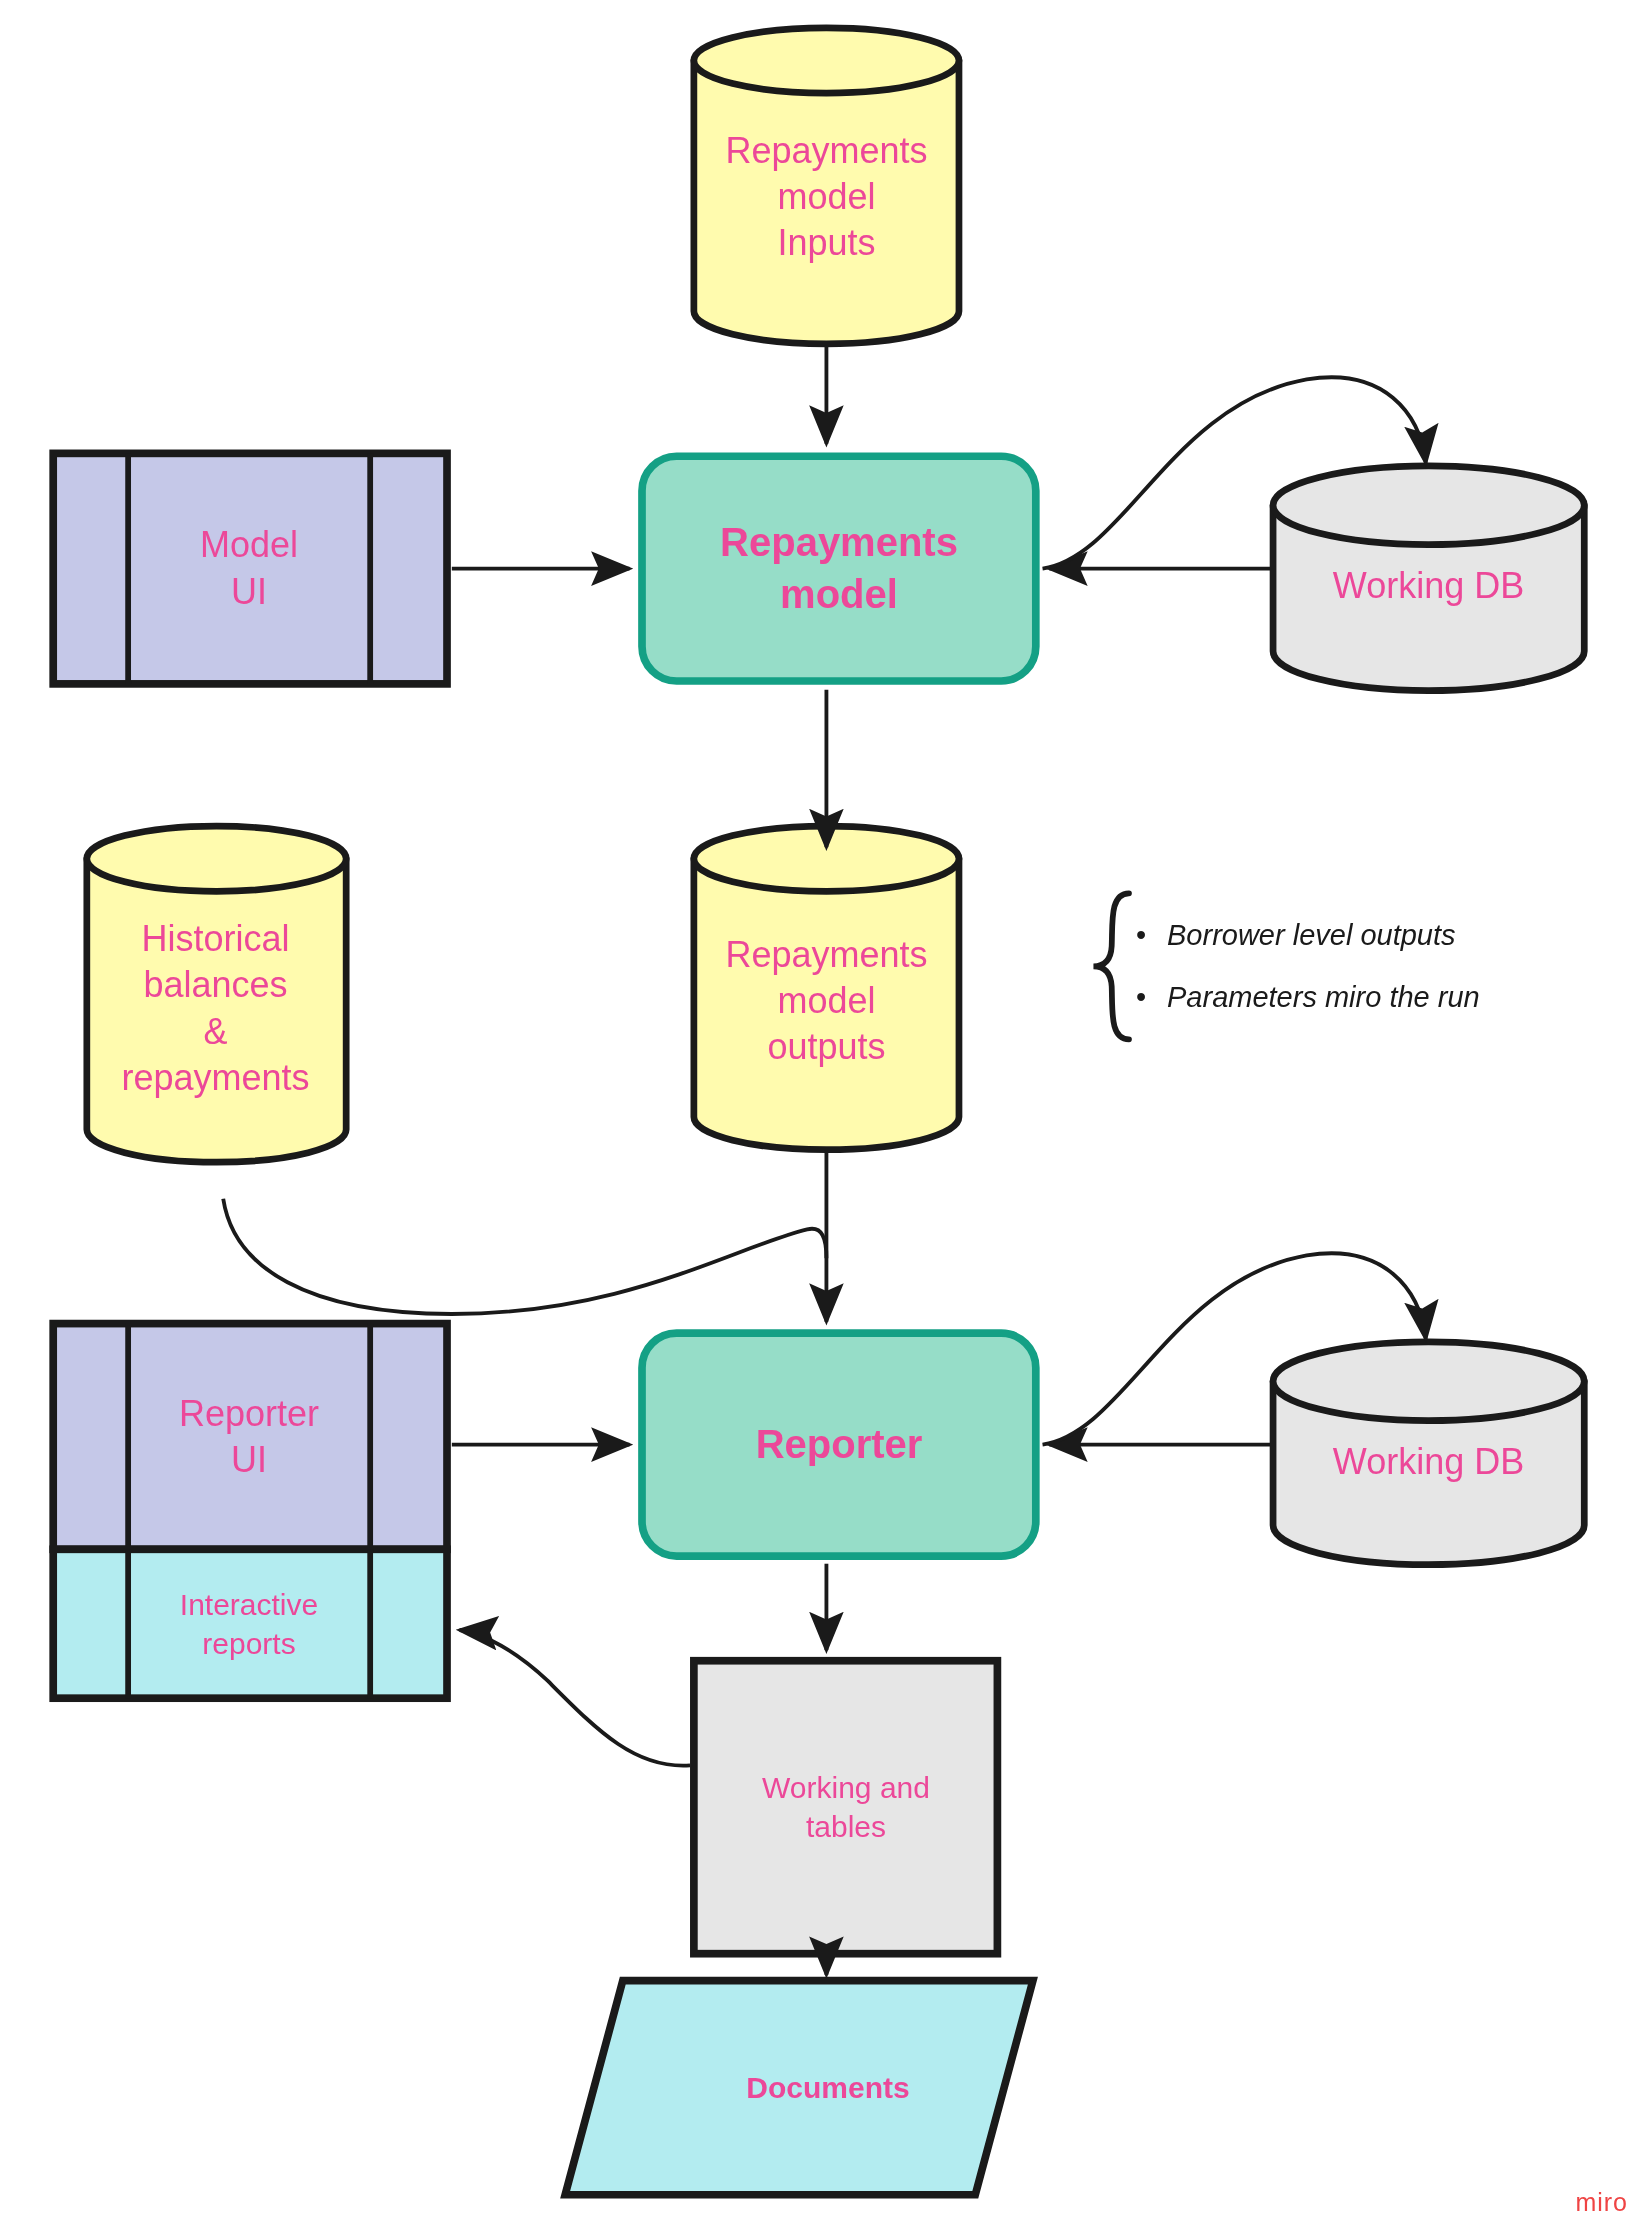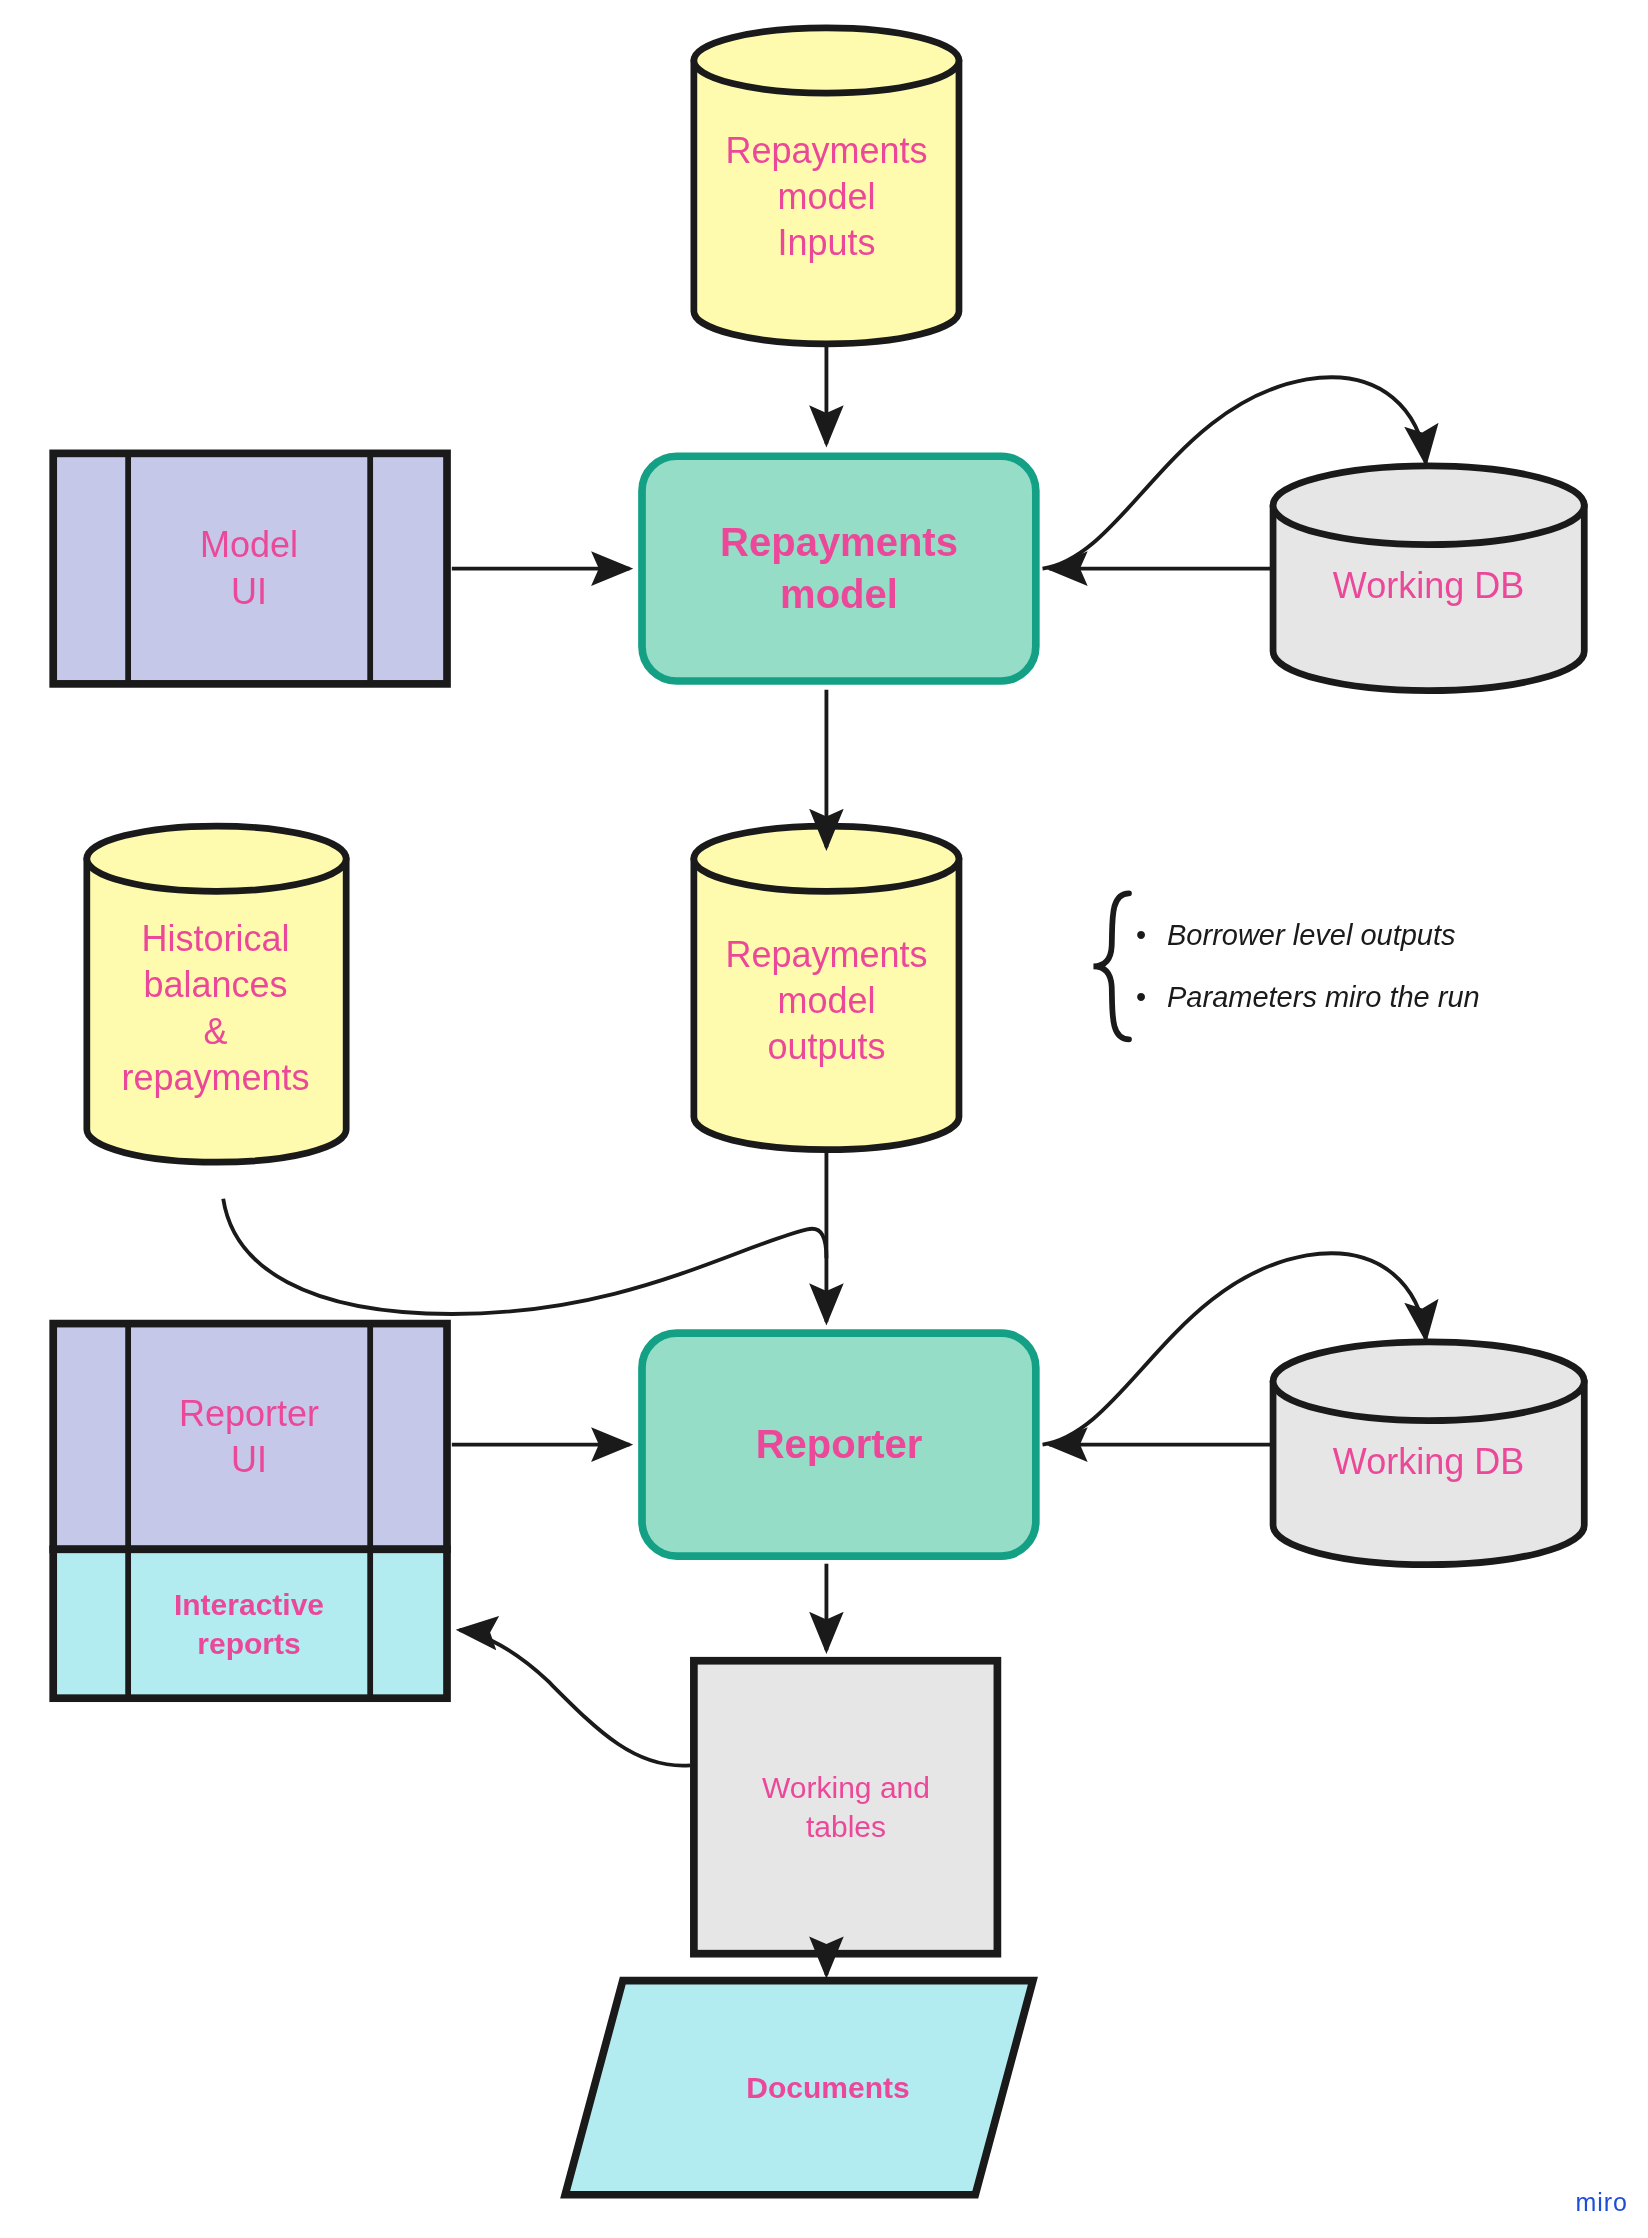--- a/index.html
+++ b/index.html
@@ -50,21 +50,21 @@
   .annot-bullet {
     position: absolute;
     font-size: 29px;
     color: #1a1a1a;
   }
   .watermark {
     position: absolute;
     right: 21px;
     bottom: 21px;
     font-size: 25px;
-    color: #1d4ed8;
+    color: #ef4444;
     letter-spacing: 1px;
     font-family: "Liberation Sans", sans-serif;
   }
 </style>
 </head>
 <body>
 
 <div id="canvas">
 
   <svg id="diagram-svg" viewBox="0 0 1716 2330">
@@ -183,21 +183,21 @@
 &amp;
 repayments</div>
 
   <div class="node-label lbl-cyl" style="left:694px; top:876px; width:265px; height:250px;">Repayments
 model
 outputs</div>
 
   <div class="node-label lbl-ui" style="left:128px; top:1324px; width:242px; height:226px;">Reporter
 UI</div>
 
-  <div class="node-label lbl-small" style="left:128px; top:1550px; width:242px; height:149px;font-weight:bold;">Interactive
+  <div class="node-label lbl-small" style="left:128px; top:1550px; width:242px; height:149px;">Interactive
 reports</div>
 
   <div class="node-label lbl-proc" style="left:642px; top:1333px; width:394px; height:223px;">Reporter</div>
 
   <div class="node-label lbl-cyl" style="left:1273px; top:1390px; width:311px; height:144px;">Working DB</div>
 
   <div class="node-label lbl-small" style="left:694px; top:1661px; width:304px; height:293px;">Working and
 tables</div>
 
   <div class="node-label lbl-doc" style="left:623px; top:1981px; width:410px; height:214px;font-weight:bold;">Documents</div>

